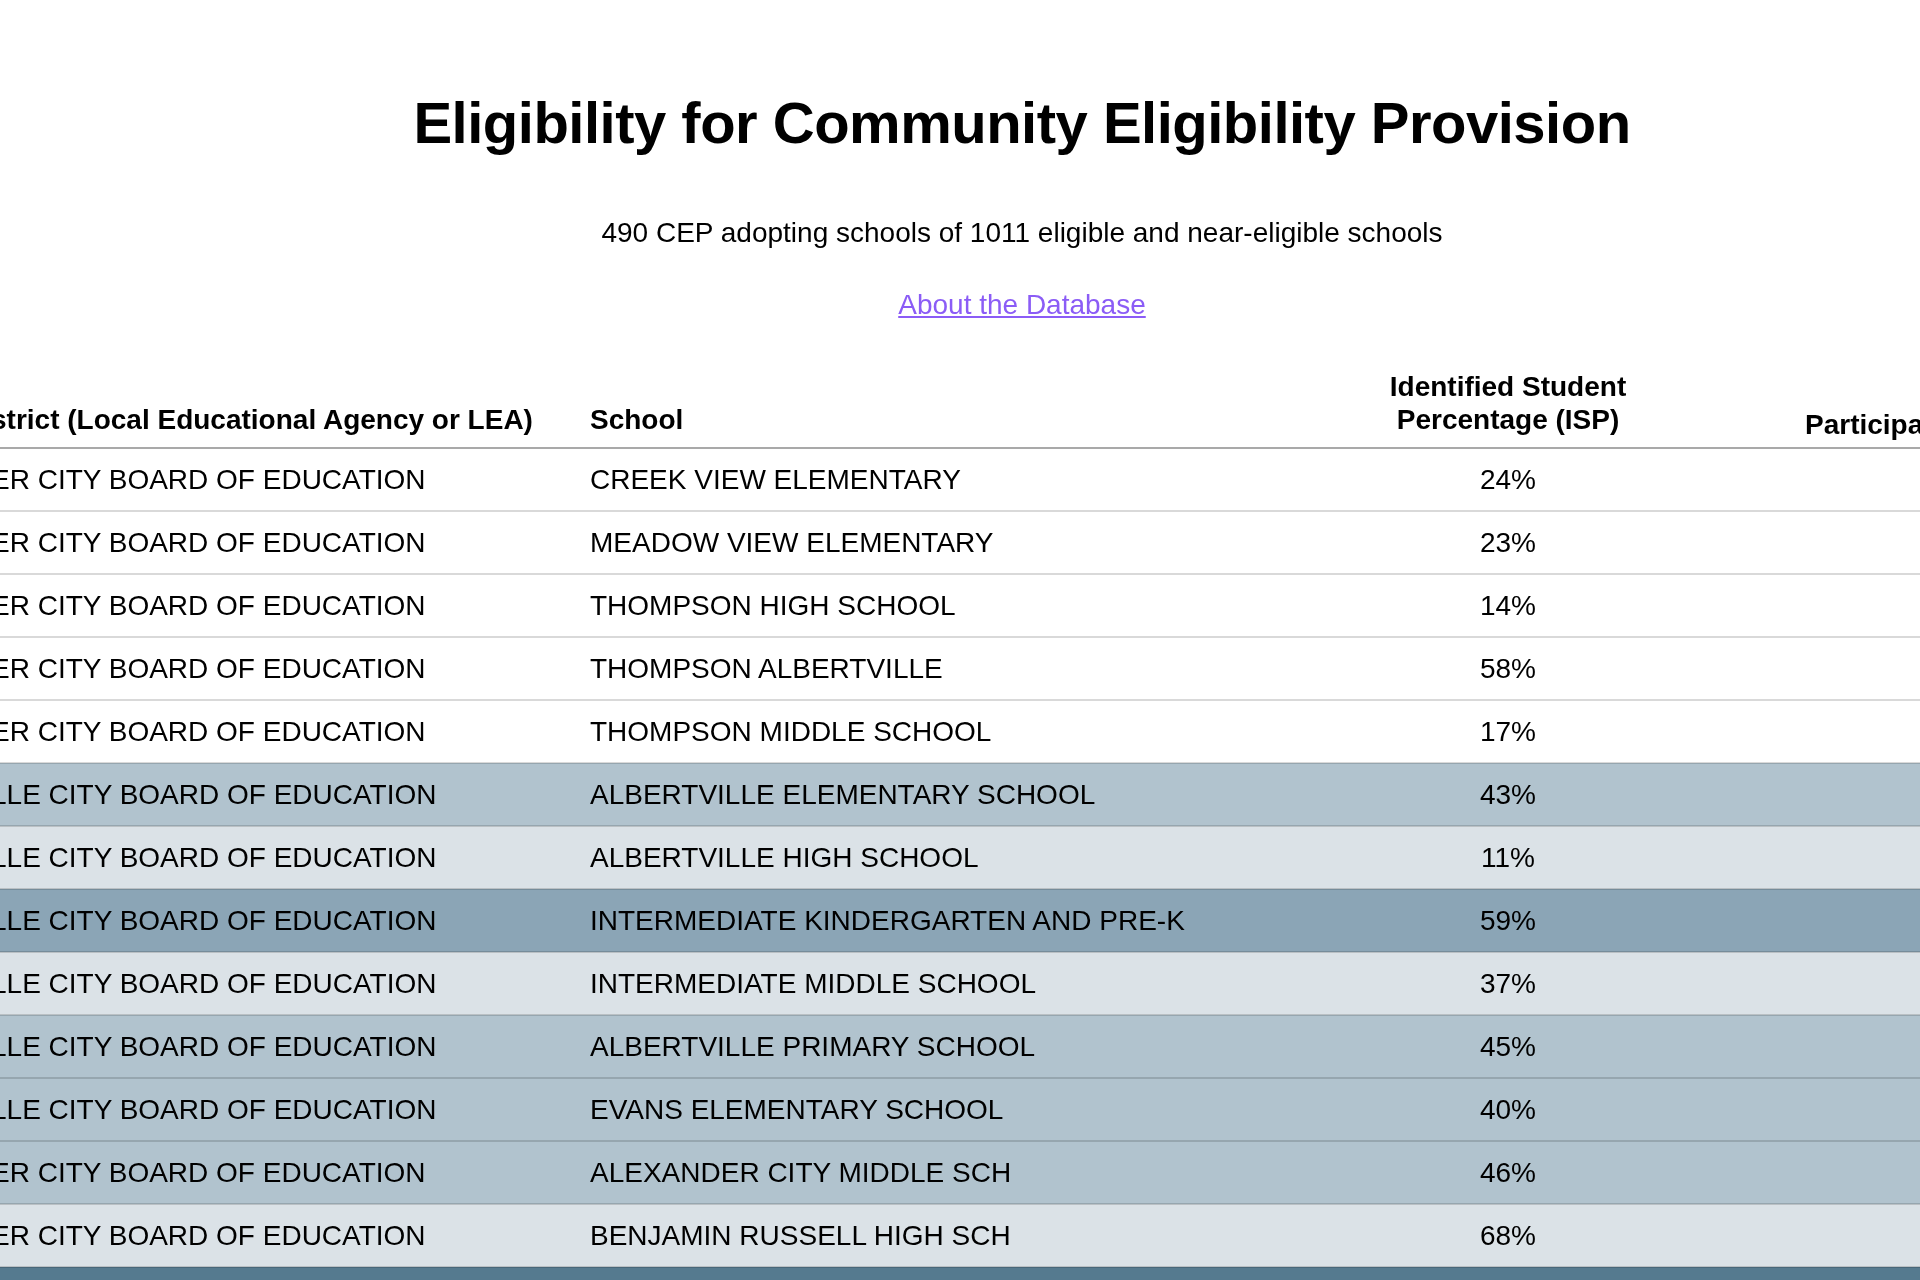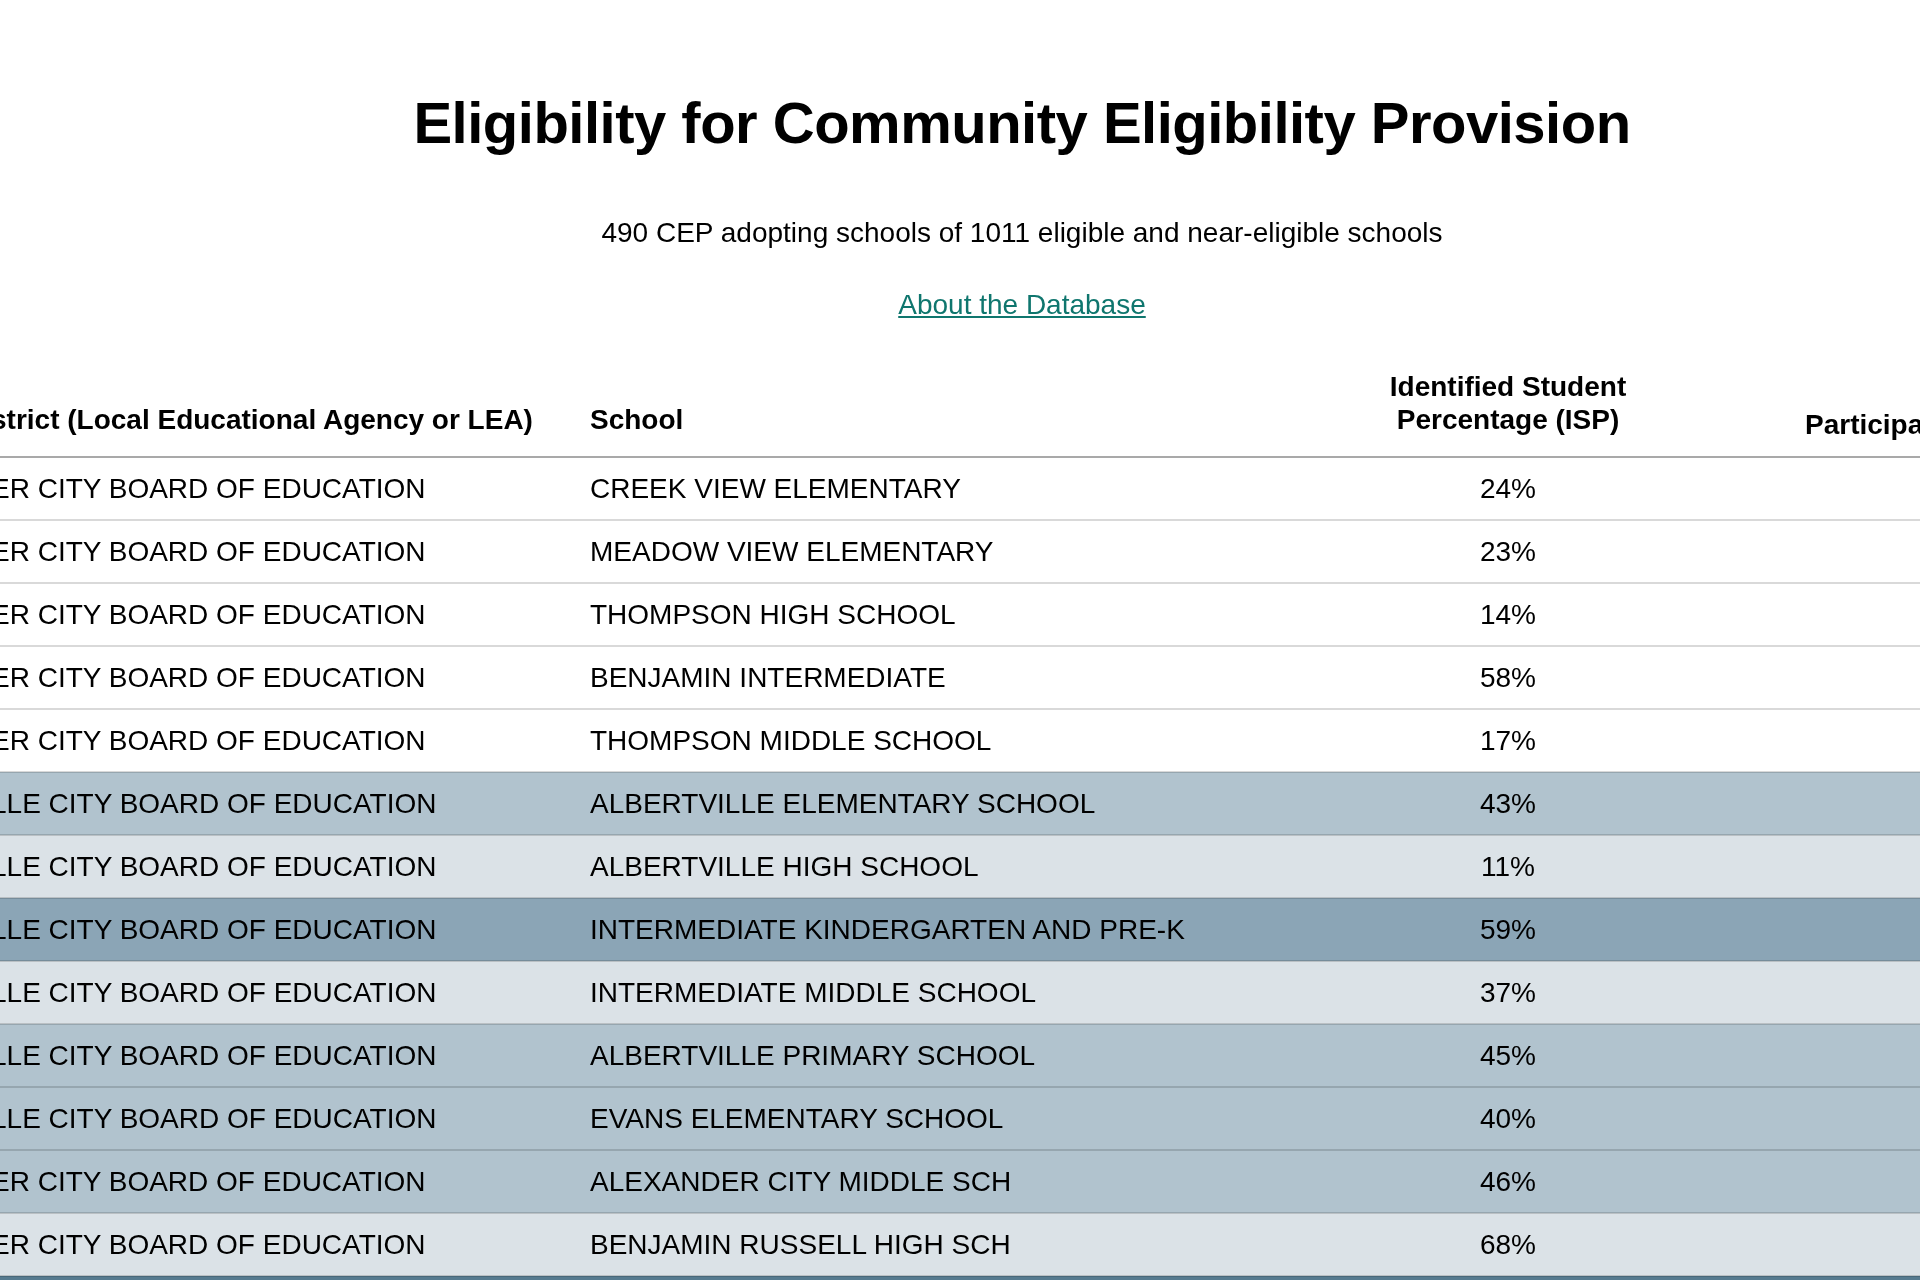--- a/index.html
+++ b/index.html
@@ -57,21 +57,21 @@
     border-collapse: collapse;
     table-layout: fixed;
     width: 2247px;
     font-size: 28px;
   }
   .cep-table th {
     font-weight: bold;
     text-align: left;
     vertical-align: bottom;
     height: 82px;
-    padding: 0 0 20px 0;
+    padding: 0 0 11px 0;
     line-height: 33px;
     border-bottom: 2px solid #a9a9a9;
     white-space: nowrap;
   }
   .cep-table th.isp-head {
     text-align: center;
   }
   .cep-table td {
     height: 61px;
     padding: 0;
@@ -93,21 +93,21 @@
     white-space: nowrap;
   }
 </style>
 </head>
 <body>
 
 <div class="header-area">
   <h1 class="page-title">Eligibility for Community Eligibility Provision</h1>
   <p class="page-subtitle">490 CEP adopting schools of 1011 eligible and near-eligible schools</p>
   <div class="about-link-wrap">
-    <a class="about-link" style="color: #0f766e;">About the Database</a>
+    <a class="about-link" style="color: #8b5cf6;">About the Database</a>
   </div>
 </div>
 
 <table class="cep-table">
   <colgroup>
     <col style="width:599px">
     <col style="width:588px">
     <col style="width:660px">
     <col style="width:400px">
   </colgroup>
@@ -136,21 +136,21 @@
     <td></td>
   </tr>
       <tr style="background-color: rgb(255, 255, 255);">
     <td>ER CITY BOARD OF EDUCATION</td>
     <td>THOMPSON HIGH SCHOOL</td>
     <td class="isp-cell">14%</td>
     <td></td>
   </tr>
       <tr style="background-color: rgb(255, 255, 255);">
     <td>ER CITY BOARD OF EDUCATION</td>
-    <td>BENJAMIN INTERMEDIATE</td>
+    <td>THOMPSON ALBERTVILLE</td>
     <td class="isp-cell">58%</td>
     <td></td>
   </tr>
       <tr style="background-color: rgb(255, 255, 255);">
     <td>ER CITY BOARD OF EDUCATION</td>
     <td>THOMPSON MIDDLE SCHOOL</td>
     <td class="isp-cell">17%</td>
     <td></td>
   </tr>
       <tr style="background-color: rgb(177, 195, 206);">

